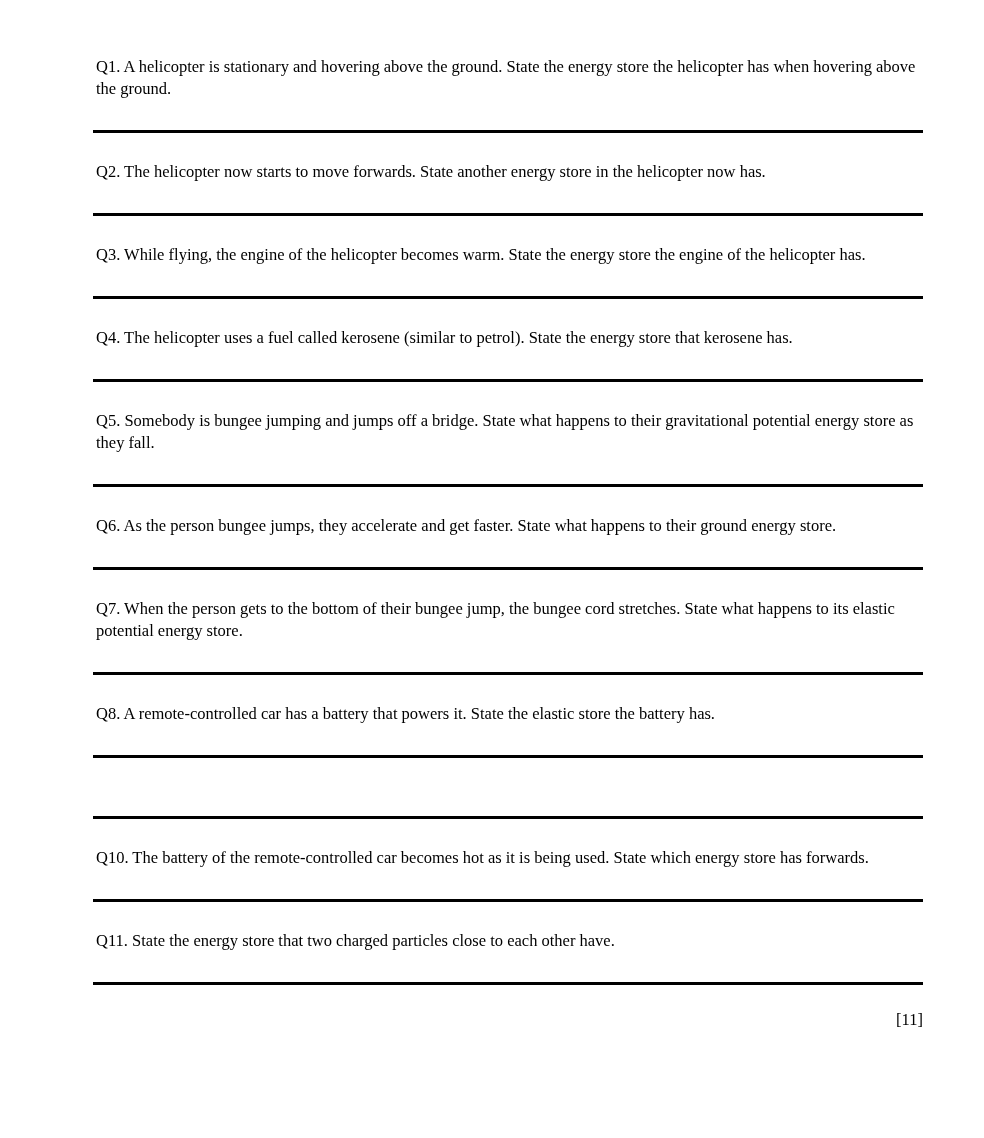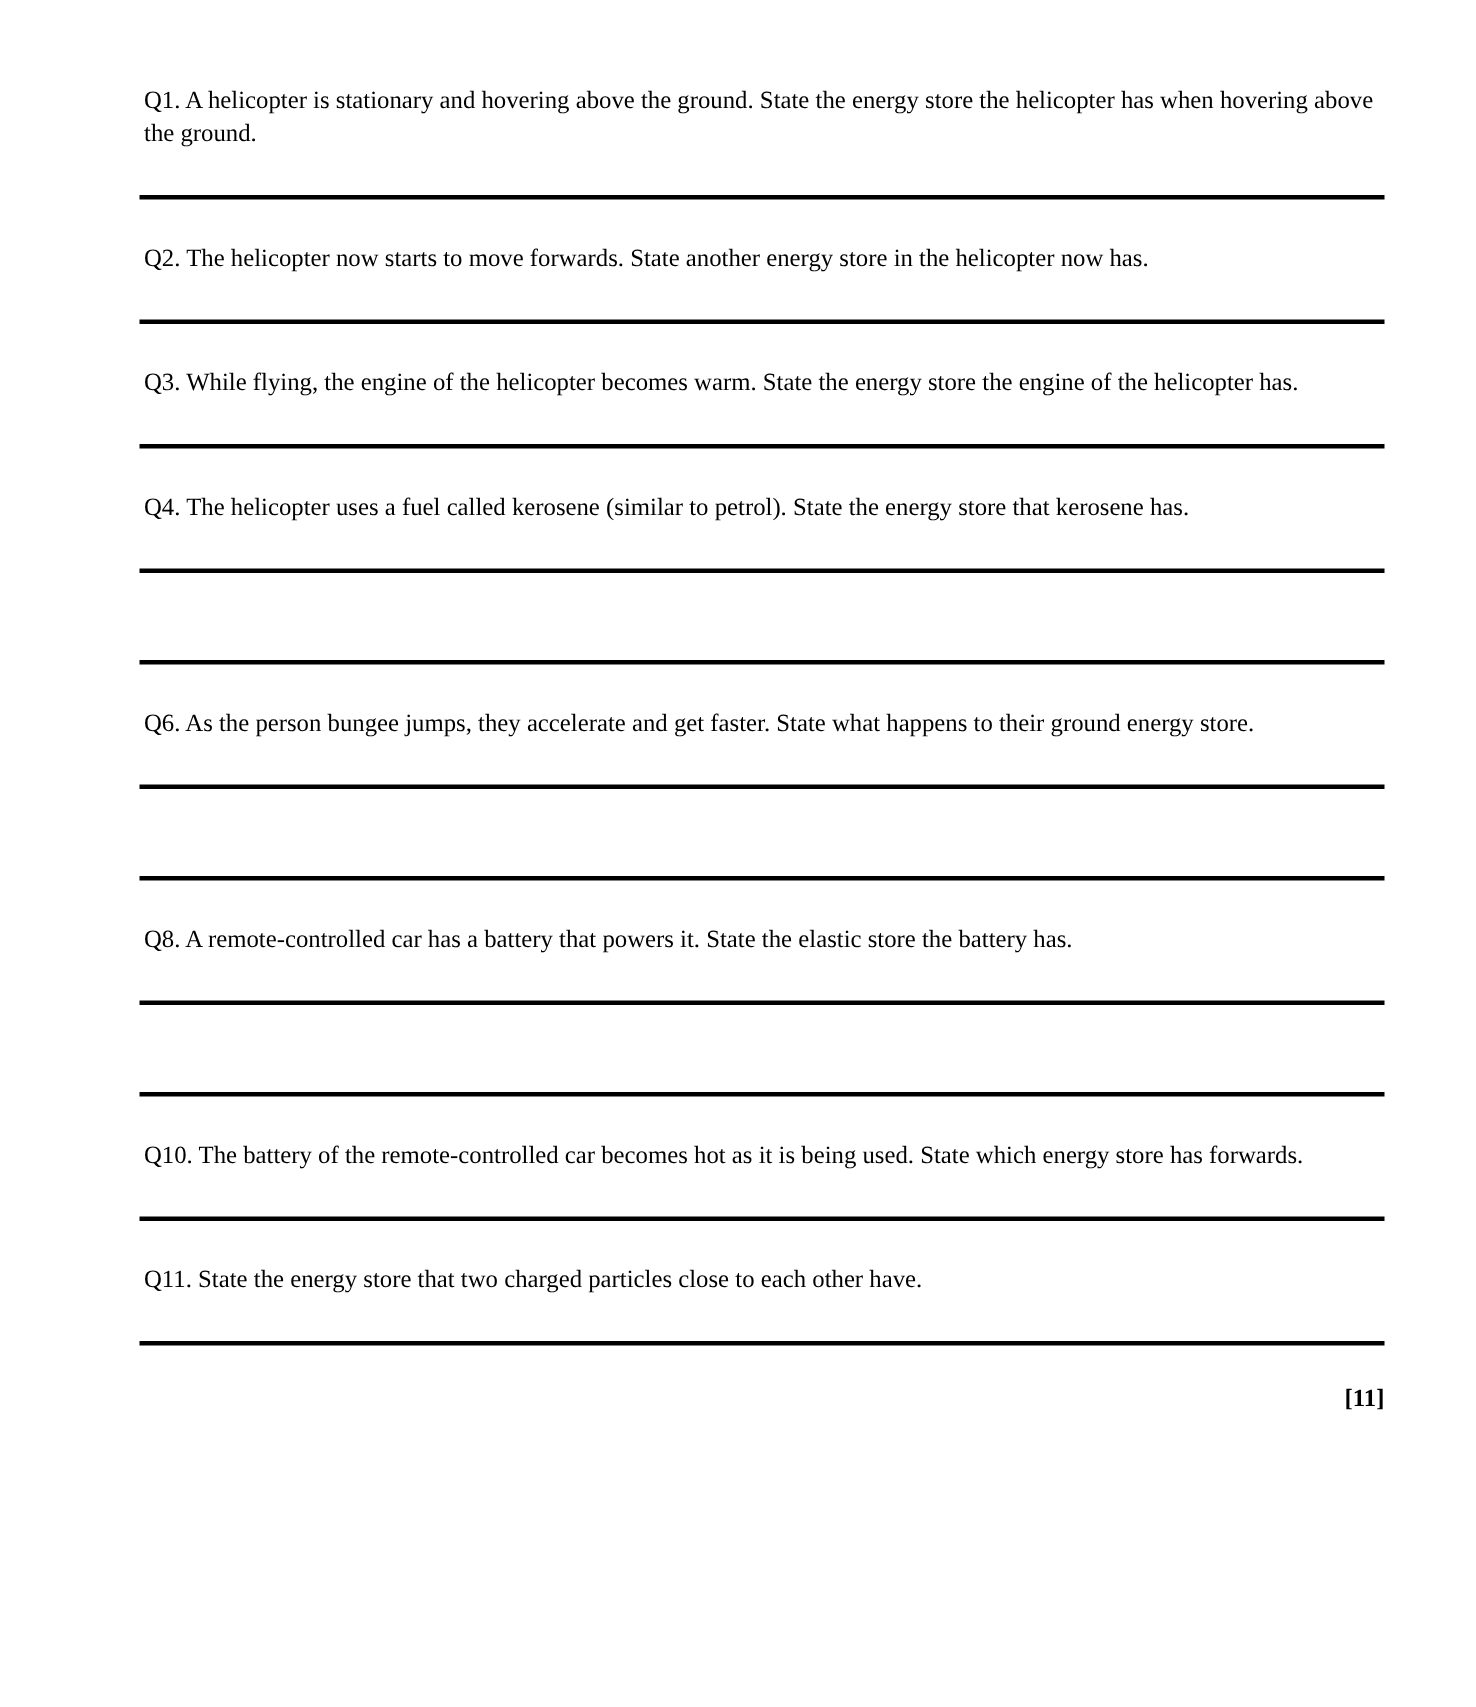--- a/index.html
+++ b/index.html
@@ -37,21 +37,20 @@
   }
   
   .gap-below-text { height: 30px; }
   .gap-above-text { height: 28px; }
   .marks-line {
     width: 830px;
     text-align: right;
     font-size: 16.5px;
     line-height: 22px;
     padding-top: 24px;
-    font-weight: bold;
   }
 </style>
 </head>
 <body>
 
 <div class="page">
 
   <div class="question-block">
     <p class="question-text">Q1. A helicopter is stationary and hovering above the ground. State the energy store the helicopter has when hovering above the ground.</p>
     <div class="gap-below-text"></div>
@@ -74,33 +73,35 @@
   </div>
 
   <div class="question-block">
     <p class="question-text">Q4. The helicopter uses a fuel called kerosene (similar to petrol). State the energy store that kerosene has.</p>
     <div class="gap-below-text"></div>
     <hr class="divider">
     <div class="gap-above-text"></div>
   </div>
 
   <div class="question-block">
+    <p class="question-text">Q5. Somebody is bungee jumping and jumps off a bridge. State what happens to their gravitational potential energy store as they fall.</p>
     <div class="gap-below-text"></div>
     <hr class="divider">
     <div class="gap-above-text"></div>
   </div>
 
   <div class="question-block">
     <p class="question-text">Q6. As the person bungee jumps, they accelerate and get faster. State what happens to their ground energy store.</p>
     <div class="gap-below-text"></div>
     <hr class="divider">
     <div class="gap-above-text"></div>
   </div>
 
   <div class="question-block">
+    <p class="question-text">Q7. When the person gets to the bottom of their bungee jump, the bungee cord stretches. State what happens to its elastic potential energy store.</p>
     <div class="gap-below-text"></div>
     <hr class="divider">
     <div class="gap-above-text"></div>
   </div>
 
   <div class="question-block">
     <p class="question-text">Q8. A remote-controlled car has a battery that powers it. State the elastic store the battery has.</p>
     <div class="gap-below-text"></div>
     <hr class="divider">
     <div class="gap-above-text"></div>

